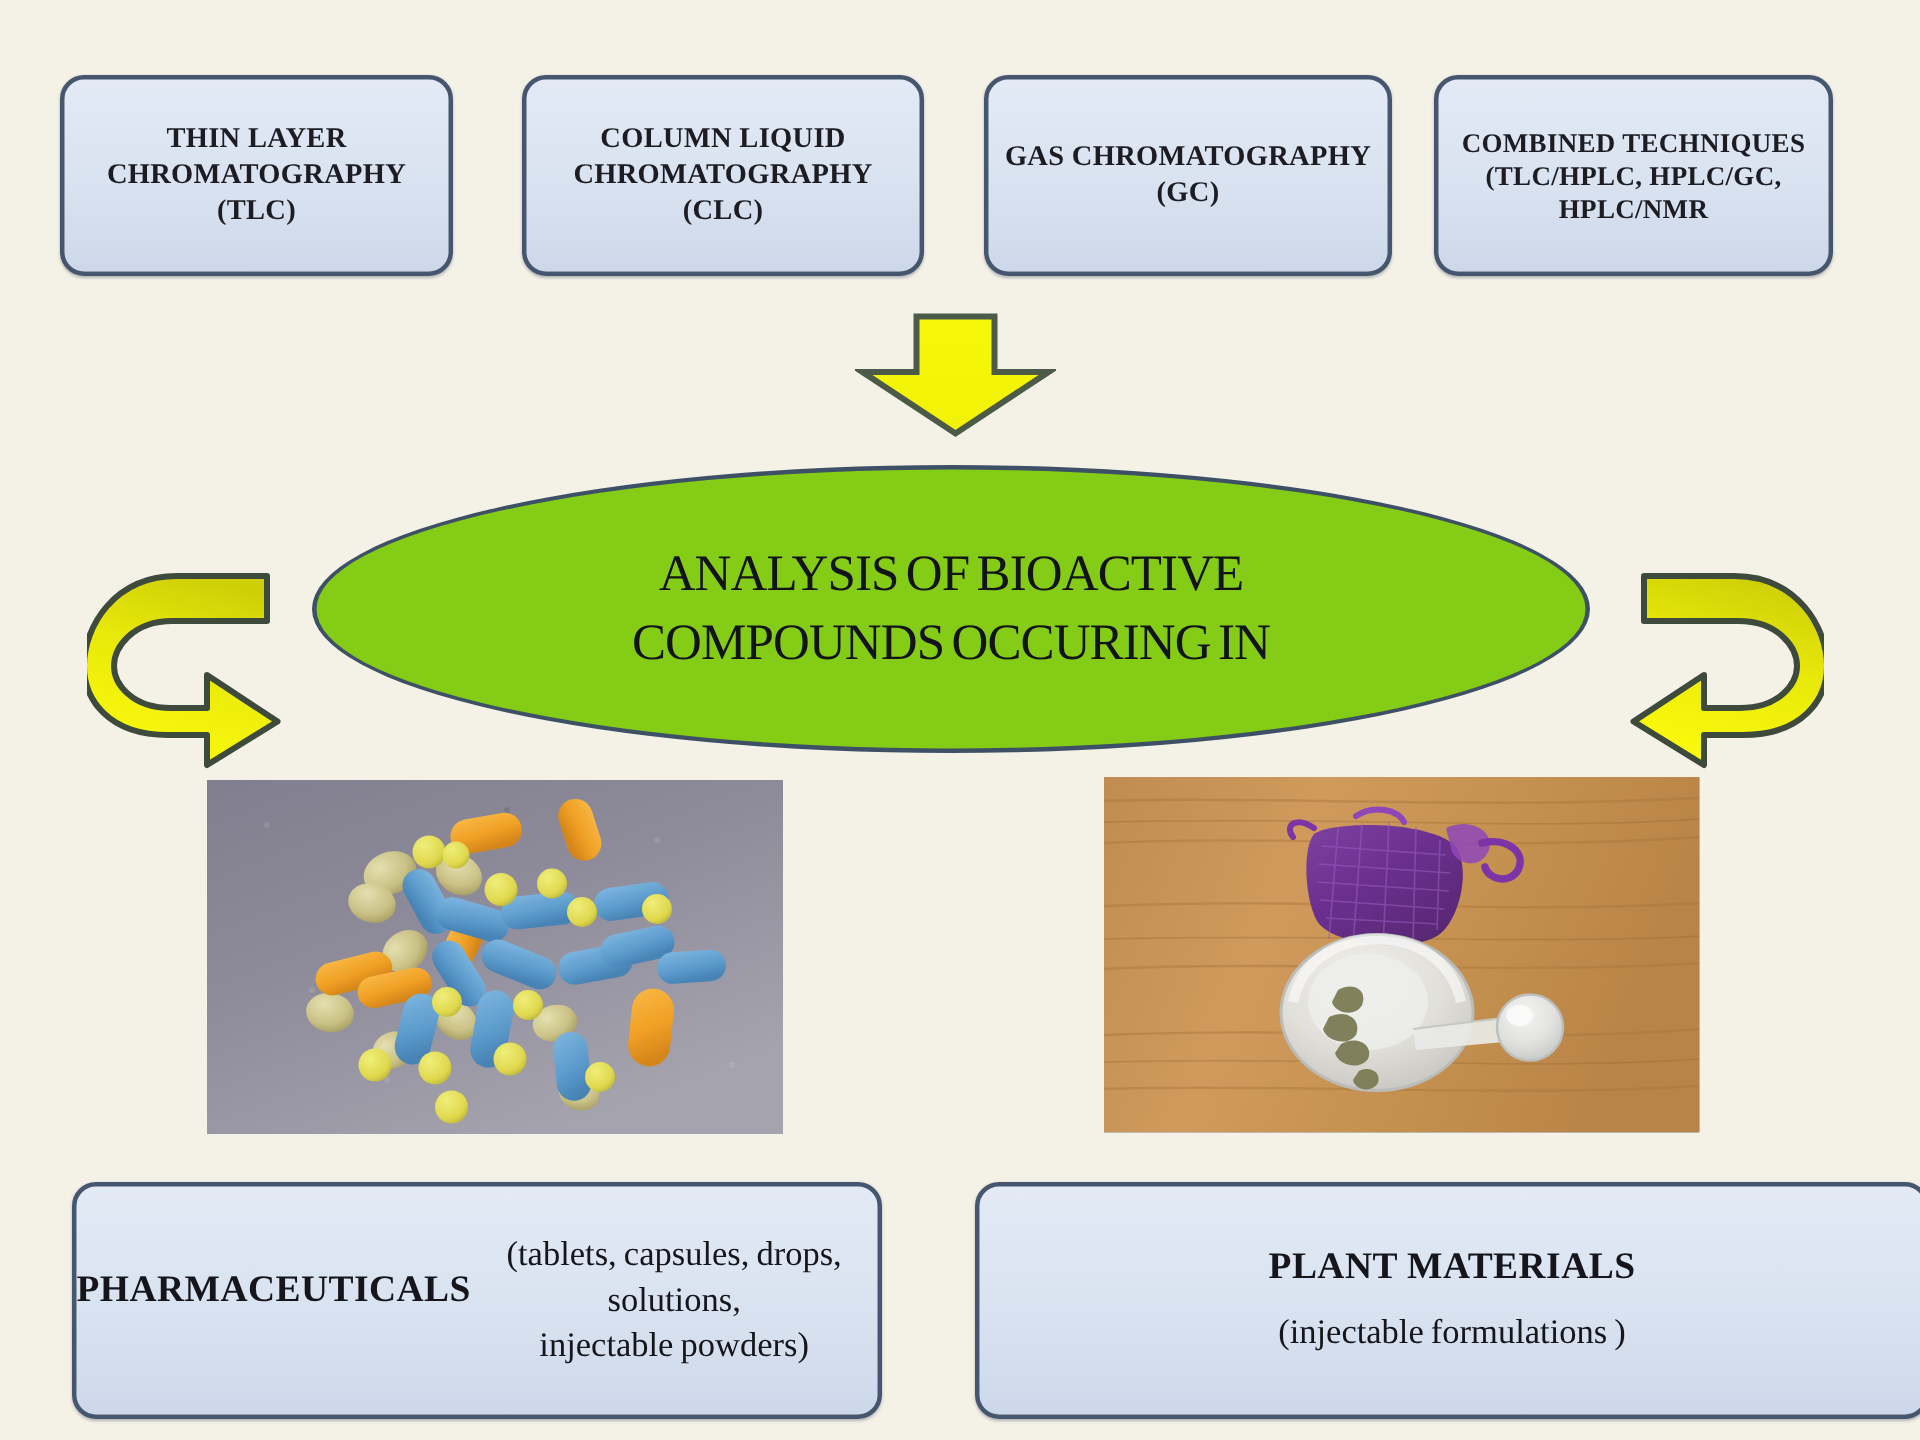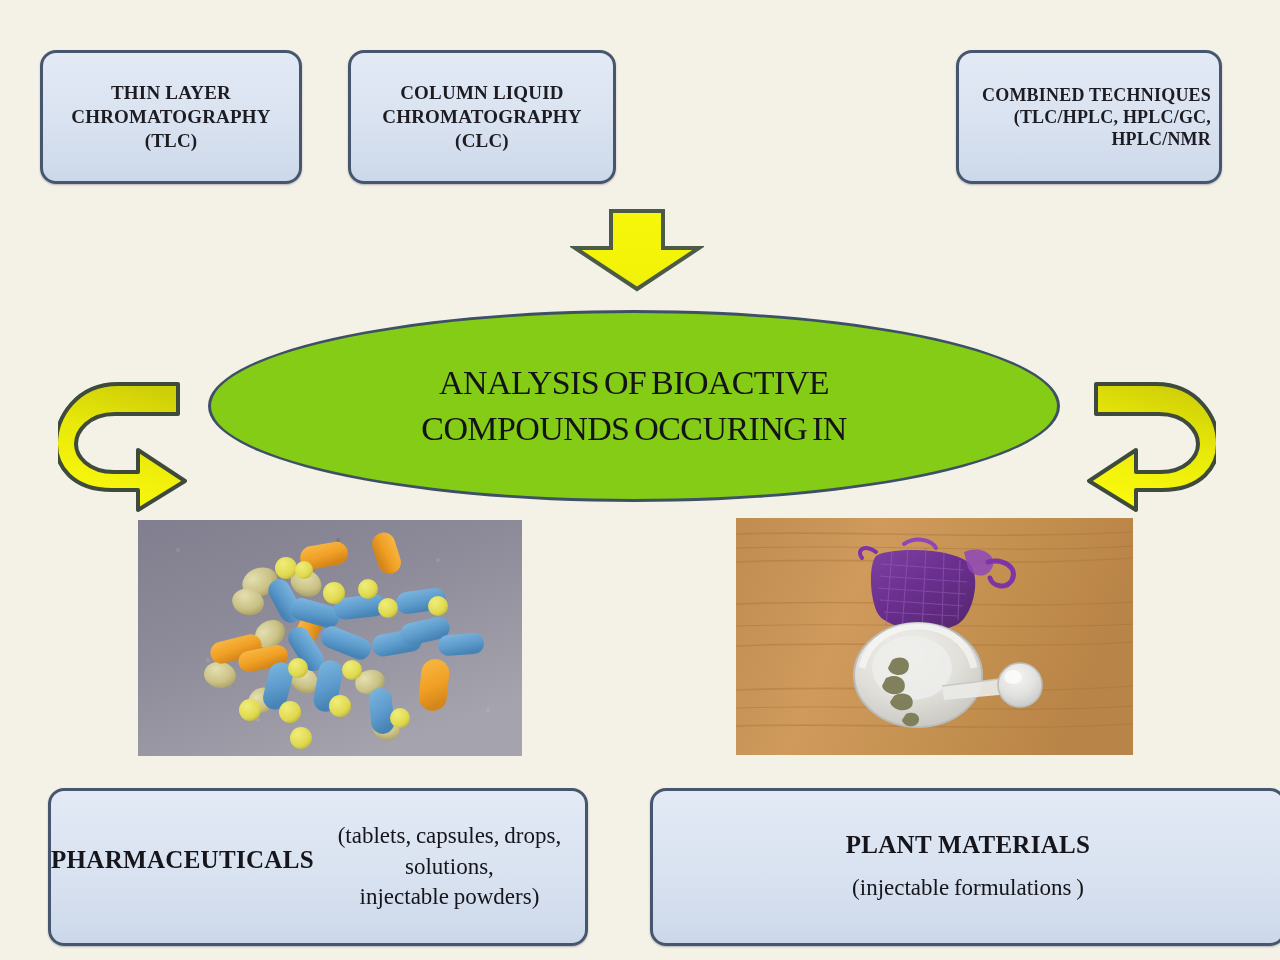--- a/index.html
+++ b/index.html
@@ -46,21 +46,21 @@
     font-size: 19px;
   }
   .top-box.four .box-text {
     font-size: 18px;
     line-height: 1.24;
   }
 
   #box-tlc  { left: 40px;  top: 50px;  width: 262px; height: 134px; }
   #box-clc  { left: 348px; top: 50px;  width: 268px; height: 134px; }
   #box-gc   { left: 656px; top: 50px;  width: 272px; height: 134px; }
-  #box-comb { left: 956px; top: 50px;  width: 266px; height: 134px; text-align: right; }
+  #box-comb { left: 956px; top: 50px;  width: 266px; height: 134px; }
 
   
   #ellipse {
     position: absolute;
     left: 208px;
     top: 310px;
     width: 852px;
     height: 192px;
     box-sizing: border-box;
     border: 3px solid #3e5065;
@@ -153,20 +153,25 @@
 CHROMATOGRAPHY
 (TLC)</div>
   </div>
 
   <div class="box top-box" id="box-clc">
     <div class="box-text">COLUMN LIQUID
 CHROMATOGRAPHY
 (CLC)</div>
   </div>
 
+  <div class="box top-box" id="box-gc">
+    <div class="box-text">GAS
+CHROMATOGRAPHY
+(GC)</div>
+  </div>
 
   <div class="box top-box four" id="box-comb">
     <div class="box-text">COMBINED
 TECHNIQUES
 (TLC/HPLC, HPLC/GC,
 HPLC/NMR</div>
   </div>
 
   <div id="arrow-down">
     <svg viewBox="0 0 134 84" xmlns="http://www.w3.org/2000/svg">

